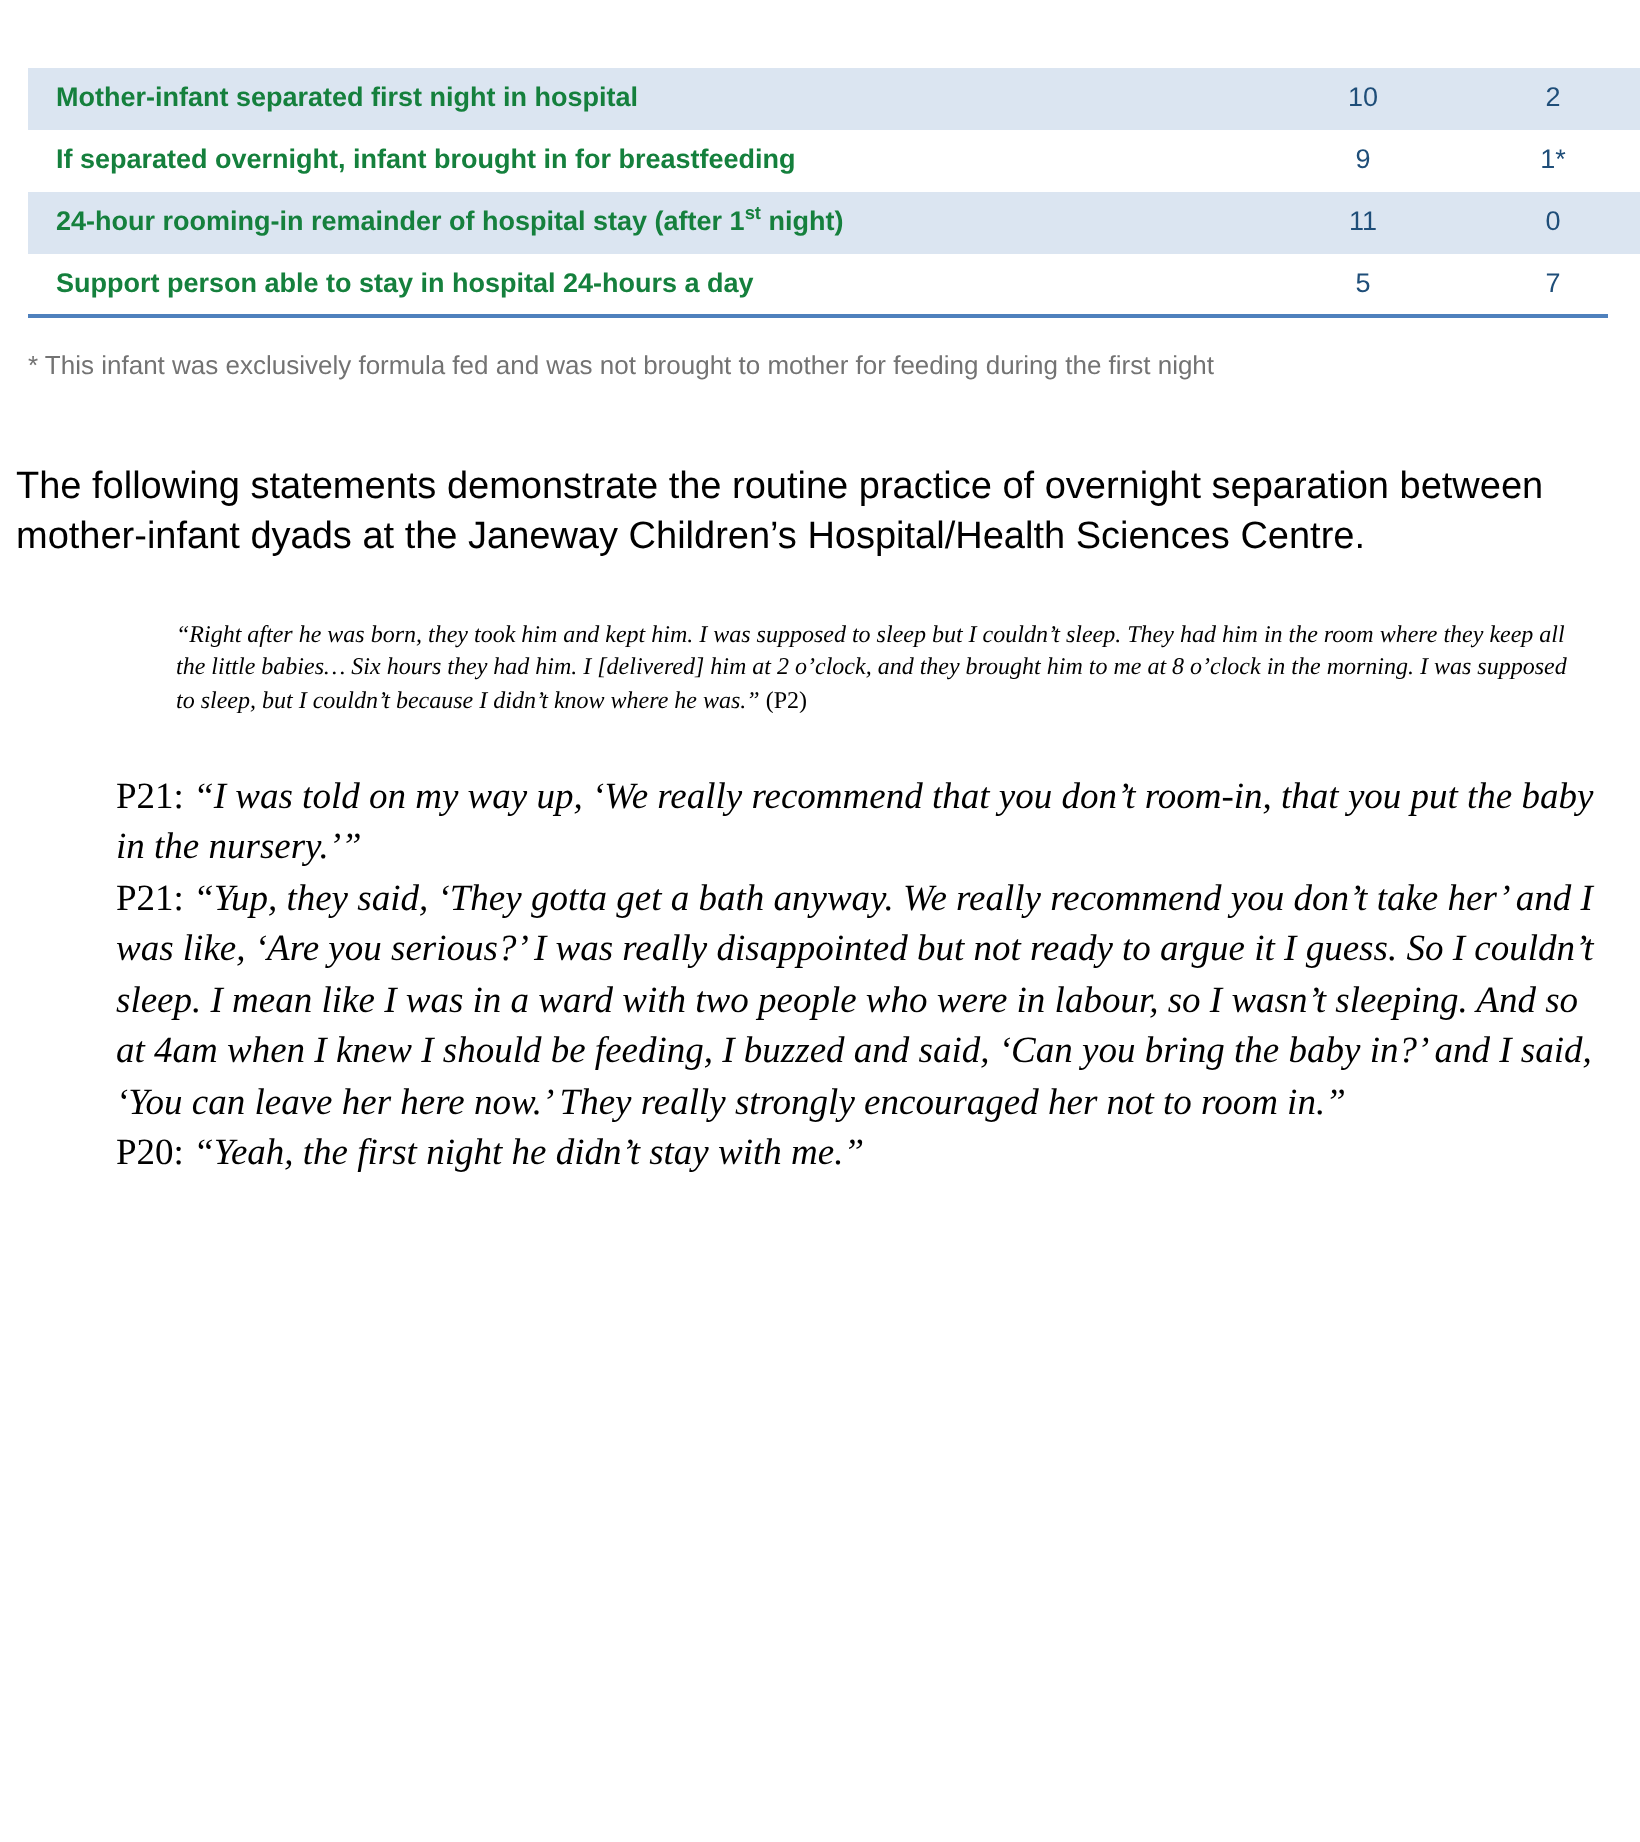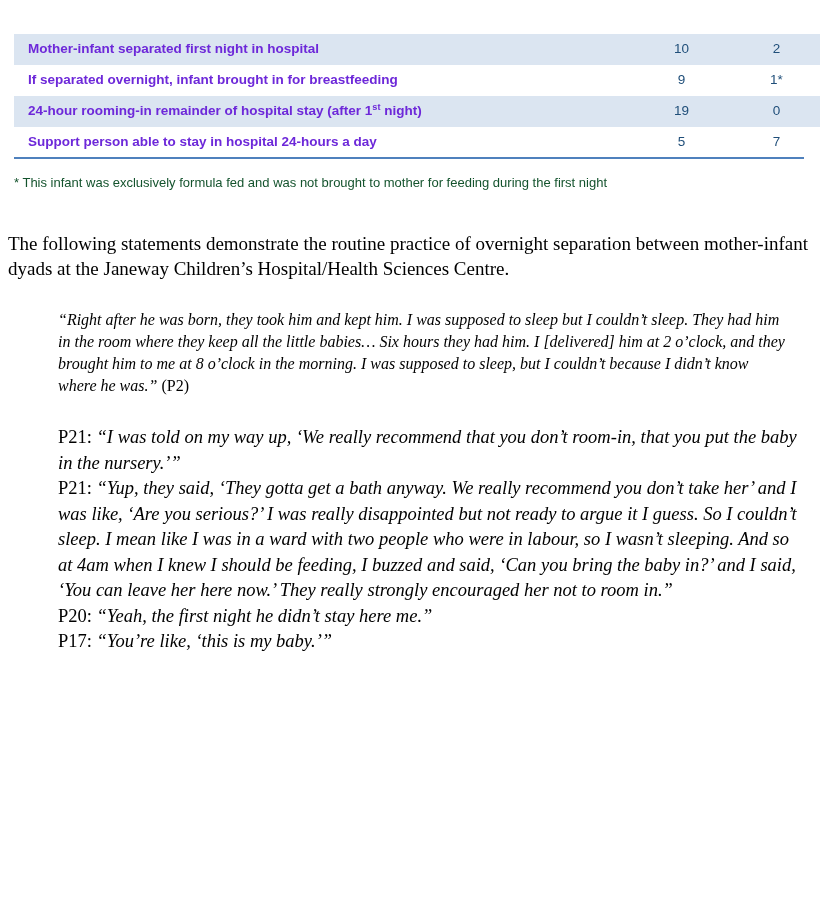--- a/index.html
+++ b/index.html
@@ -34,21 +34,21 @@
   table.data-table tr.row-shaded {
     background: #dbe5f1;
   }
   table.data-table tr.row-plain {
     background: #ffffff;
   }
   table.data-table td {
     font-family: "Liberation Sans", sans-serif;
     font-weight: bold;
     font-size: 13.5px;
-    color: #6d28d9;
+    color: #15803d;
     padding: 8px 6px 8px 14px;
     vertical-align: middle;
     line-height: 1.1;
   }
   table.data-table td.num {
     text-align: center;
     padding-left: 0;
     padding-right: 0;
     font-weight: normal;
     color: #1f4e79;
@@ -65,38 +65,38 @@
   sup.ord {
     font-size: 0.68em;
     vertical-align: super;
     line-height: 0;
   }
 
   
   .footnote {
     font-family: "Liberation Sans", sans-serif;
     font-size: 13px;
-    color: #14532d;
+    color: #737373;
     margin: 16px 14px 0 14px;
     line-height: 1.3;
   }
 
   
   .intro {
     margin: 40px 8px 0 8px;
     font-size: 19px;
     line-height: 1.28;
     color: #000;
-    font-family: Liberation Serif, serif;
+    font-family: Liberation Sans, sans-serif;
   }
 
   
   .quote-block {
-    margin: 28px 30px 0 58px;
-    font-size: 16px;
+    margin: 28px 30px 0 88px;
+    font-size: 12px;
     line-height: 1.38;
     font-style: italic;
     font-family: "Liberation Serif", serif;
   }
   .quote-block .attrib {
     font-style: normal;
   }
   .dialogue {
     margin: 28px 22px 0 58px;
     font-size: 18.5px;
@@ -127,21 +127,21 @@
           <td class="num col-n1">10</td>
           <td class="num col-n2">2</td>
         </tr>
         <tr class="row-plain">
           <td class="col-label"><span>If separated overnight, infant brought in for breastfeeding</span></td>
           <td class="num col-n1">9</td>
           <td class="num col-n2">1*</td>
         </tr>
         <tr class="row-shaded">
           <td class="col-label"><span>24-hour rooming-in remainder of hospital stay (after 1</span><sup class="ord">st</sup><span> night)</span></td>
-          <td class="num col-n1">19</td>
+          <td class="num col-n1">11</td>
           <td class="num col-n2">0</td>
         </tr>
         <tr class="row-plain">
           <td class="col-label"><span>Support person able to stay in hospital 24-hours a day</span></td>
           <td class="num col-n1">5</td>
           <td class="num col-n2">7</td>
         </tr>
       </tbody>
     </table>
   </div>
@@ -151,17 +151,16 @@
 
   <div class="intro">The following statements demonstrate the routine practice of overnight separation between mother-infant dyads at the Janeway Children’s Hospital/Health Sciences Centre.</div>
 
   <div class="quote-block">
     <span>“Right after he was born, they took him and kept him. I was supposed to sleep but I couldn’t sleep. They had him in the room where they keep all the little babies… Six hours they had him. I [delivered] him at 2 o’clock, and they brought him to me at 8 o’clock in the morning.  I was supposed to sleep, but I couldn’t because I didn’t know where he was.”</span><span class="attrib"> (P2)</span>
   </div>
 
   <div class="dialogue">
     <p><span class="speaker">P21: </span><span class="utt">“I was told on my way up, ‘We really recommend that you don’t room-in, that you put the baby in the nursery.’”</span></p>
     <p><span class="speaker">P21: </span><span class="utt">“Yup, they said, ‘They gotta get a bath anyway. We really recommend you don’t take her’ and I was like, ‘Are you serious?’ I was really disappointed but not ready to argue it I guess. So I couldn’t sleep.  I mean like I was in a ward with two people who were in labour, so I wasn’t sleeping. And so at 4am when I knew I should be feeding, I buzzed and said, ‘Can you bring the baby in?’ and I said, ‘You can leave her here now.’ They really strongly encouraged her not to room in.”</span></p>
-    <p><span class="speaker">P20: </span><span class="utt">“Yeah, the first night he didn’t stay here me.”</span></p>
-    <p><span class="speaker">P17: </span><span class="utt">“You’re like, ‘this is my baby.’”</span></p>
+    <p><span class="speaker">P20: </span><span class="utt">“Yeah, the first night he didn’t stay with me.”</span></p>
   </div>
 
 </div>
 
 </body></html>

